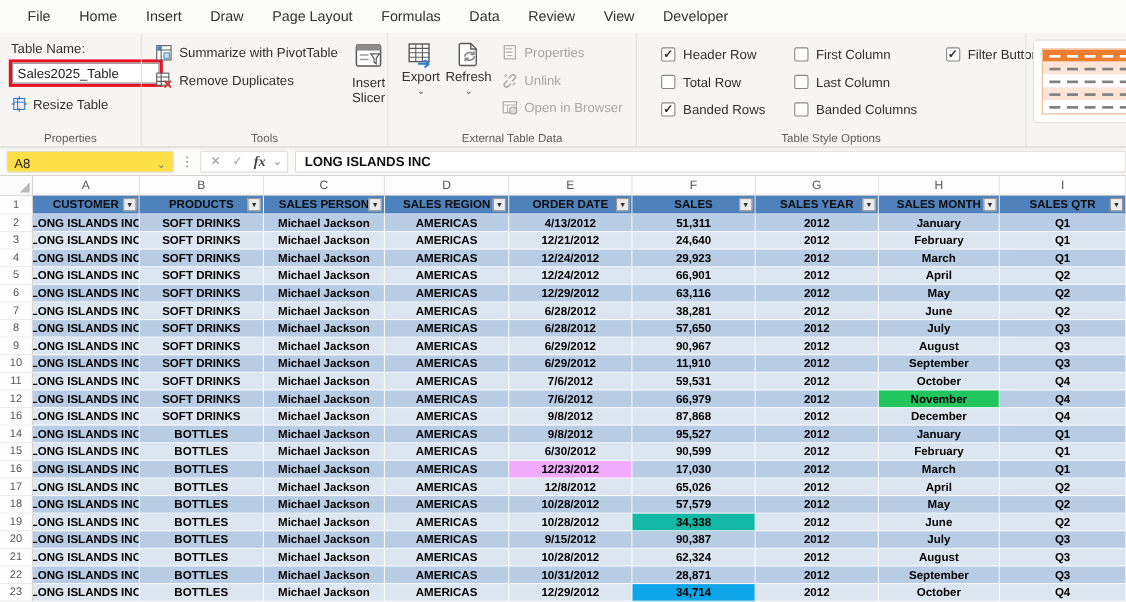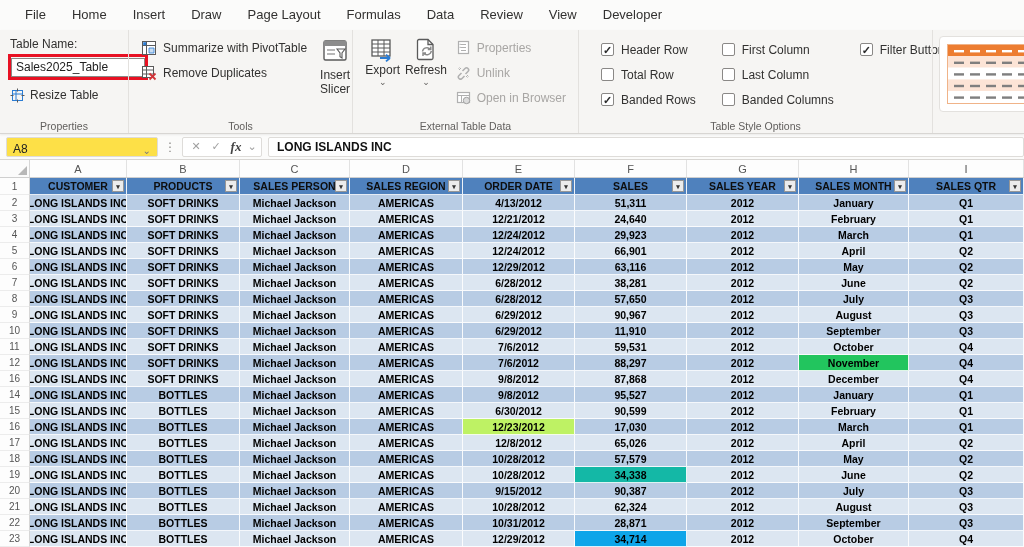--- a/index.html
+++ b/index.html
@@ -496,21 +496,21 @@
         <div class="cell" style="width: 110px; background: rgb(220, 230, 241);">October</div>
         <div class="cell" style="width: 115px; background: rgb(220, 230, 241);">Q4</div>
       </div>
       <div class="grid-row">
         <div class="rownum">12</div>
         <div class="cell" style="width: 97px; background: rgb(184, 204, 228);">LONG ISLANDS INC</div>
         <div class="cell" style="width: 113px; background: rgb(184, 204, 228);">SOFT DRINKS</div>
         <div class="cell" style="width: 110px; background: rgb(184, 204, 228);">Michael Jackson</div>
         <div class="cell" style="width: 113px; background: rgb(184, 204, 228);">AMERICAS</div>
         <div class="cell" style="width: 112px; background: rgb(184, 204, 228);">7/6/2012</div>
-        <div class="cell" style="width: 112px; background: rgb(184, 204, 228);">88,297</div>
+        <div class="cell" style="width: 112px; background: rgb(184, 204, 228);">66,979</div>
         <div class="cell" style="width: 112px; background: rgb(184, 204, 228);">2012</div>
         <div class="cell" style="width: 110px; background: #22c55e;">November</div>
         <div class="cell" style="width: 115px; background: rgb(184, 204, 228);">Q4</div>
       </div>
       <div class="grid-row">
         <div class="rownum">16</div>
         <div class="cell" style="width: 97px; background: rgb(220, 230, 241);">LONG ISLANDS INC</div>
         <div class="cell" style="width: 113px; background: rgb(220, 230, 241);">SOFT DRINKS</div>
         <div class="cell" style="width: 110px; background: rgb(220, 230, 241);">Michael Jackson</div>
         <div class="cell" style="width: 113px; background: rgb(220, 230, 241);">AMERICAS</div>
@@ -543,21 +543,21 @@
         <div class="cell" style="width: 112px; background: rgb(220, 230, 241);">2012</div>
         <div class="cell" style="width: 110px; background: rgb(220, 230, 241);">February</div>
         <div class="cell" style="width: 115px; background: rgb(220, 230, 241);">Q1</div>
       </div>
       <div class="grid-row">
         <div class="rownum">16</div>
         <div class="cell" style="width: 97px; background: rgb(184, 204, 228);">LONG ISLANDS INC</div>
         <div class="cell" style="width: 113px; background: rgb(184, 204, 228);">BOTTLES</div>
         <div class="cell" style="width: 110px; background: rgb(184, 204, 228);">Michael Jackson</div>
         <div class="cell" style="width: 113px; background: rgb(184, 204, 228);">AMERICAS</div>
-        <div class="cell" style="width: 112px; background: #bef264;">12/23/2012</div>
+        <div class="cell" style="width: 112px; background: #f0abfc;">12/23/2012</div>
         <div class="cell" style="width: 112px; background: rgb(184, 204, 228);">17,030</div>
         <div class="cell" style="width: 112px; background: rgb(184, 204, 228);">2012</div>
         <div class="cell" style="width: 110px; background: rgb(184, 204, 228);">March</div>
         <div class="cell" style="width: 115px; background: rgb(184, 204, 228);">Q1</div>
       </div>
       <div class="grid-row">
         <div class="rownum">17</div>
         <div class="cell" style="width: 97px; background: rgb(220, 230, 241);">LONG ISLANDS INC</div>
         <div class="cell" style="width: 113px; background: rgb(220, 230, 241);">BOTTLES</div>
         <div class="cell" style="width: 110px; background: rgb(220, 230, 241);">Michael Jackson</div>

